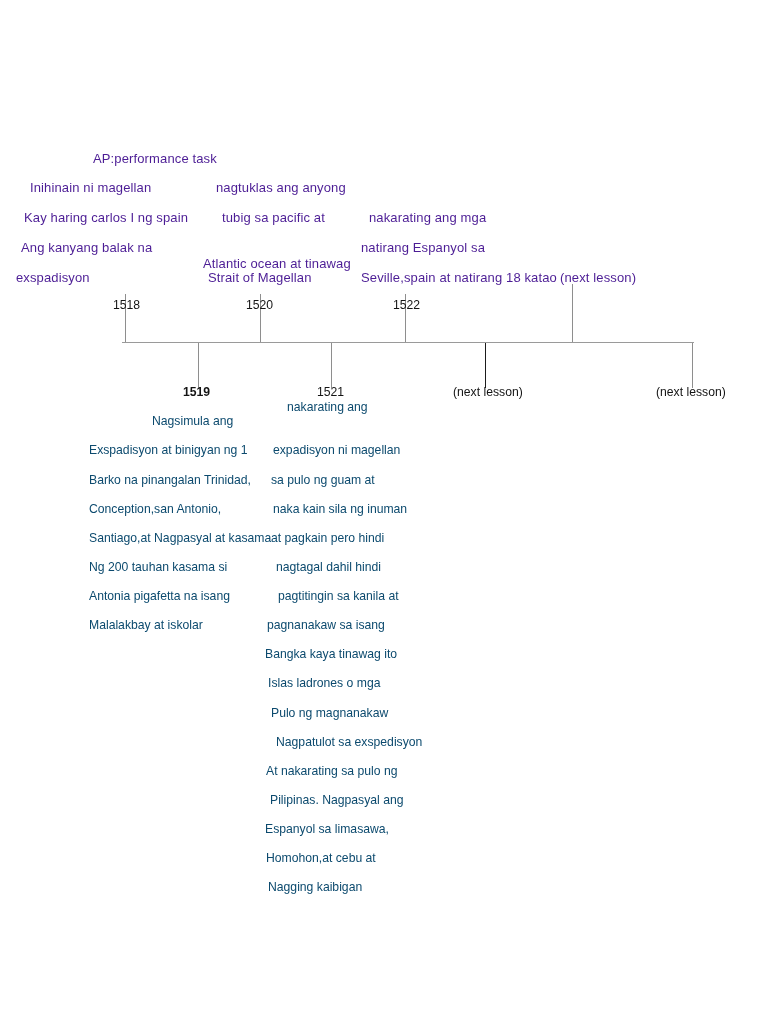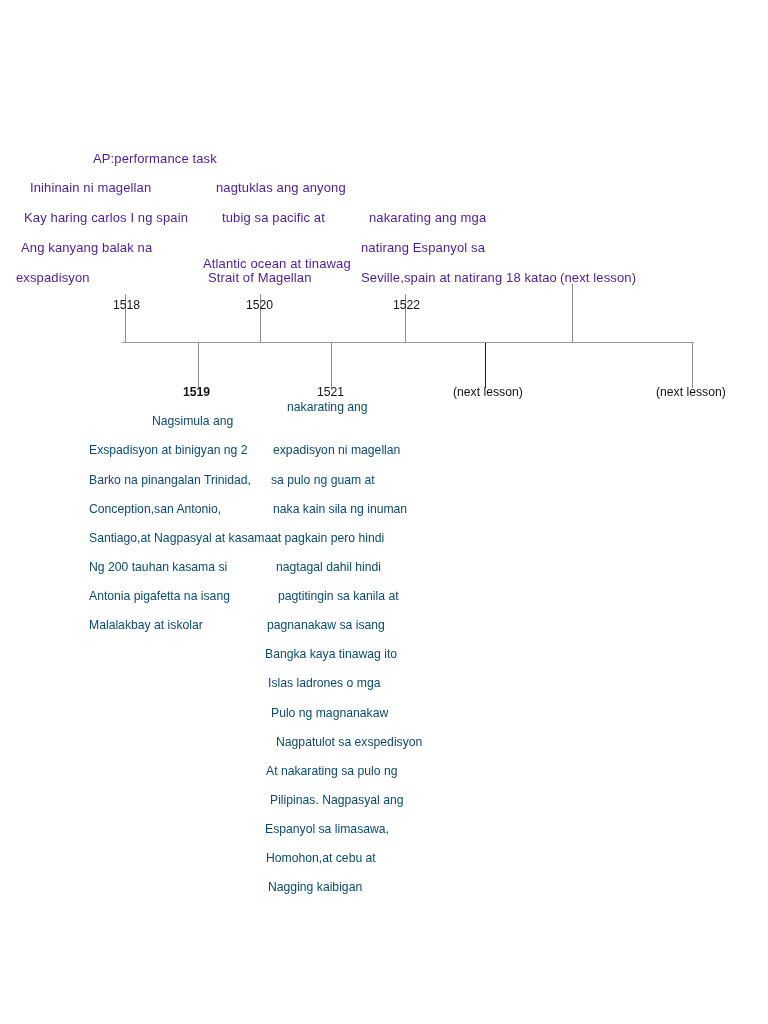--- a/index.html
+++ b/index.html
@@ -113,21 +113,21 @@
   <div id="years-below-layer">
       <div class="year-label" style="left: 183px; top: 385px; font-weight: bold;">1519</div>
       <div class="year-label" style="left: 317px; top: 385px;">1521</div>
       <div class="year-label" style="left: 453px; top: 385px;">(next lesson)</div>
       <div class="year-label" style="left: 656px; top: 385px;">(next lesson)</div>
     </div>
 
   <div id="bottom-columns-layer">
       <div>
         <div class="desc-line" style="left: 152px; top: 414px;">Nagsimula ang</div>
-        <div class="desc-line" style="left: 89px; top: 443px;">Exspadisyon at binigyan ng 2</div>
+        <div class="desc-line" style="left: 89px; top: 443px;">Exspadisyon at binigyan ng 1</div>
         <div class="desc-line" style="left: 89px; top: 473px;">Barko na pinangalan Trinidad,</div>
         <div class="desc-line" style="left: 89px; top: 502px;">Conception,san Antonio,</div>
         <div class="desc-line" style="left: 89px; top: 531px;">Santiago,at Nagpasyal at kasama</div>
         <div class="desc-line" style="left: 89px; top: 560px;">Ng 200 tauhan kasama si</div>
         <div class="desc-line" style="left: 89px; top: 589px;">Antonia pigafetta na isang</div>
         <div class="desc-line" style="left: 89px; top: 618px;">Malalakbay at iskolar</div>
       </div>
       <div>
         <div class="desc-line" style="left: 287px; top: 400px;">nakarating ang</div>
         <div class="desc-line" style="left: 273px; top: 443px;">expadisyon ni magellan</div>

